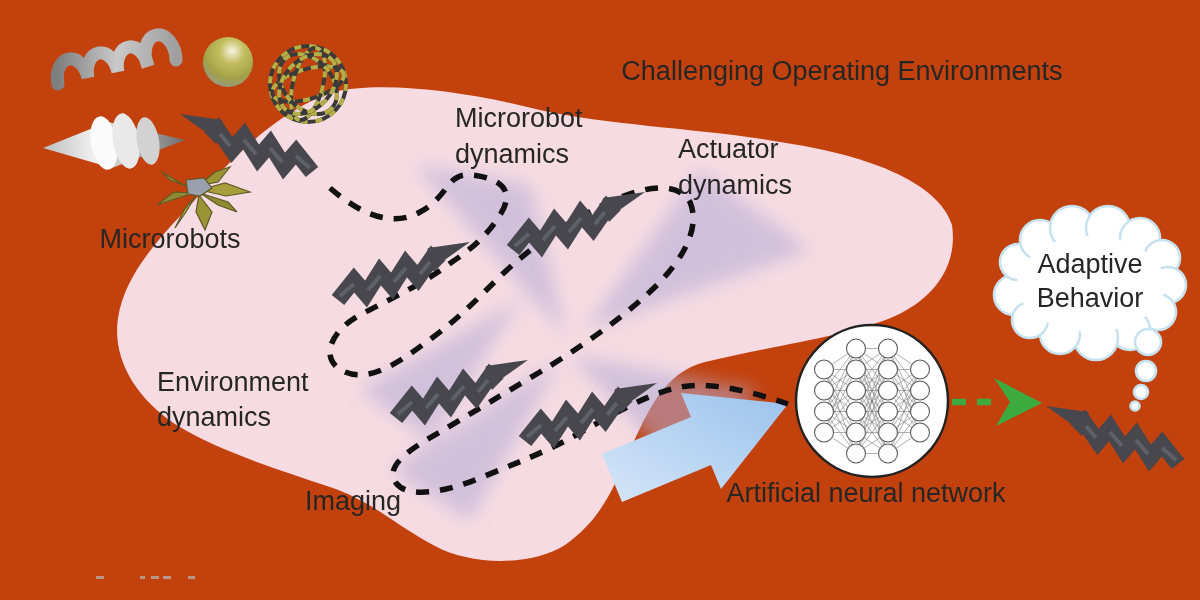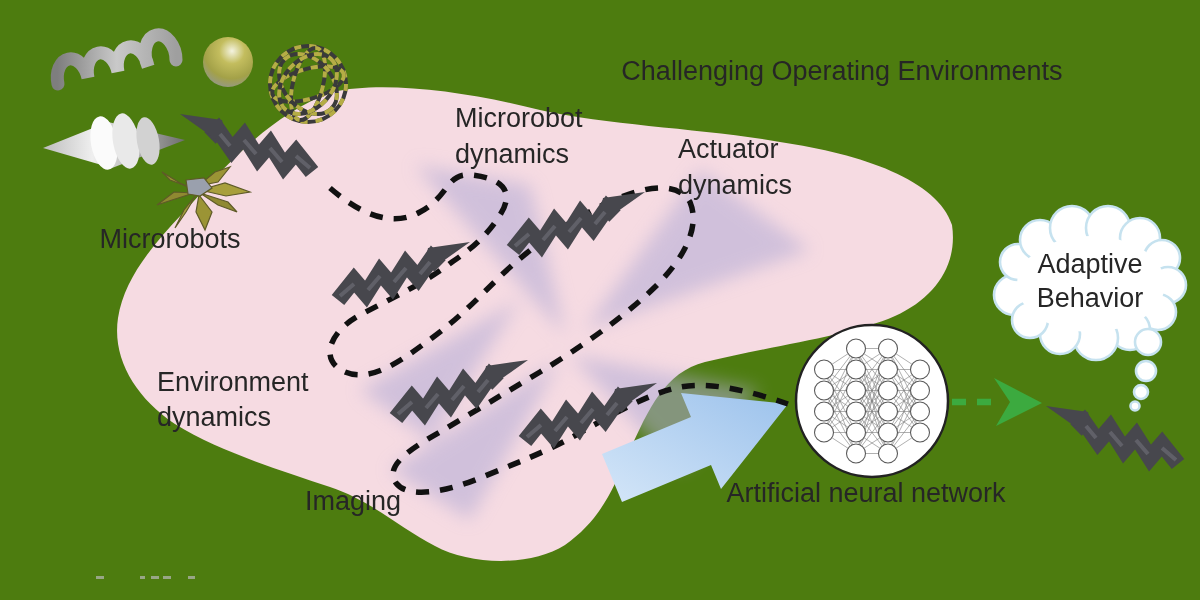--- a/index.html
+++ b/index.html
@@ -1,16 +1,16 @@
 <!DOCTYPE html>
 <html><head>
 <meta charset="utf-8">
 <style>
   html,body{margin:0;padding:0;background:#ffffff;}
-  .stage{position:relative;width:1200px;height:600px;background:#4d7c0f;overflow:hidden;
+  .stage{position:relative;width:1200px;height:600px;background:#c2410c;overflow:hidden;
          font-family:"Liberation Sans", sans-serif;}
   svg{display:block;}
   text{fill:#262626;font-family:"Liberation Sans", sans-serif;}
   .lbl{font-size:27px;}
   .lbl-title{font-size:27px;}
 </style>
 </head>
 <body>
 
 <div class="stage">

